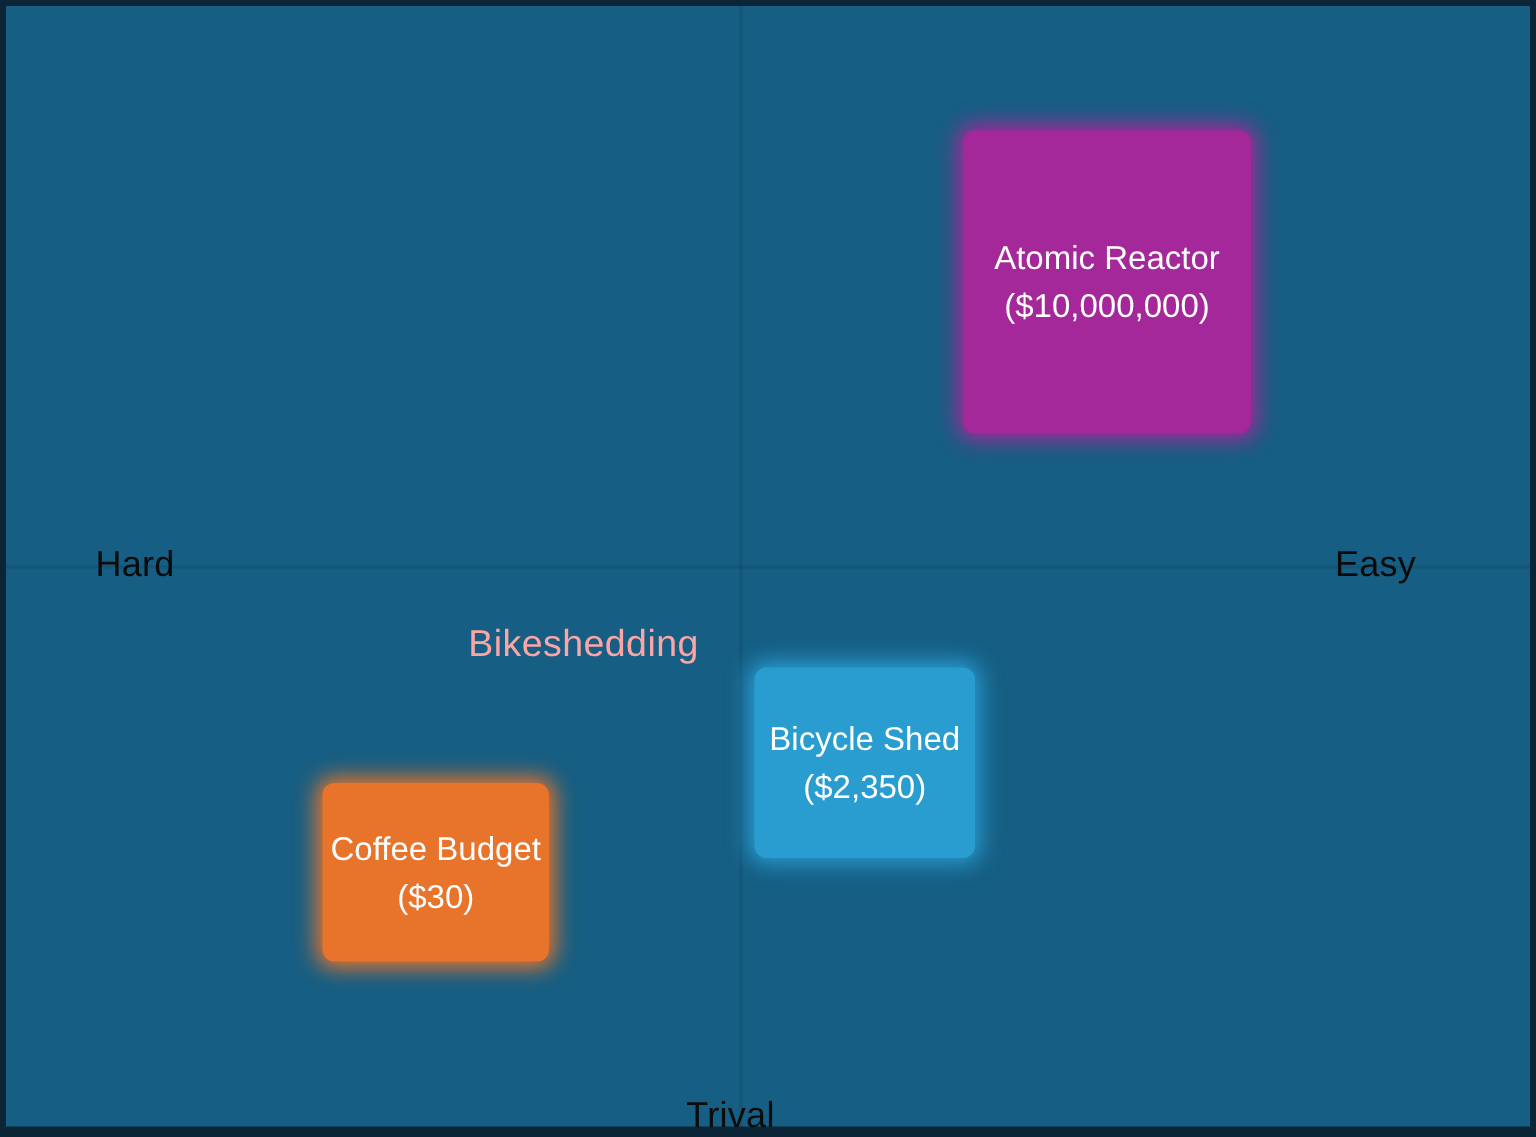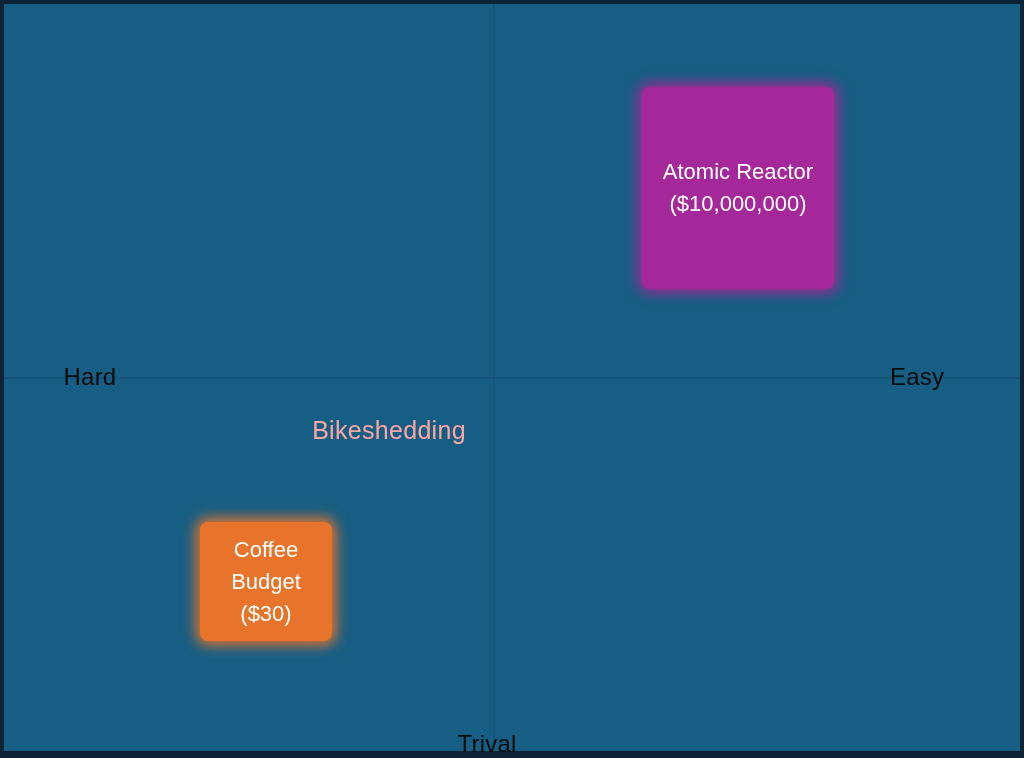--- a/index.html
+++ b/index.html
@@ -58,21 +58,21 @@
     font-size: 22px;
     line-height: 32px;
     background: var(--fill);
     box-shadow: 0 0 14px 4px var(--fill);
   }
   .note .note-name { display: block; width: 100%; }
   .note .note-cost { display: block; width: 100%; white-space: nowrap; }
 
   .note-atomic  { left: 638px; top: 83px;  width: 192px; height: 202px; }
   .note-bicycle { left: 499px; top: 441px; width: 147px; height: 127px; }
-  .note-coffee  { left: 196px; top: 518px; width: 132px; height: 119px; }
+  .note-coffee  { left: 211px; top: 518px; width: 151px; height: 119px; }
 </style>
 </head>
 <body>
 
 <div class="canvas">
 
   <div class="quad-line vertical"></div>
   <div class="quad-line horizontal"></div>
 
 
@@ -82,19 +82,23 @@
 
   <div class="pole-label pole-bottom">Trival</div>
 
   <div class="diagram-title">Bikeshedding</div>
 
   <div class="note note-atomic" style="--fill: #A42899;">
     <span class="note-name">Atomic Reactor</span>
     <span class="note-cost">($10,000,000)</span>
   </div>
 
+  <div class="note note-bicycle" style="--fill: #299CD0;">
+    <span class="note-name">Bicycle Shed</span>
+    <span class="note-cost">($2,350)</span>
+  </div>
 
   <div class="note note-coffee" style="--fill: #E8742C;">
     <span class="note-name">Coffee Budget</span>
     <span class="note-cost">($30)</span>
   </div>
 
 </div>
 
 </body></html>

